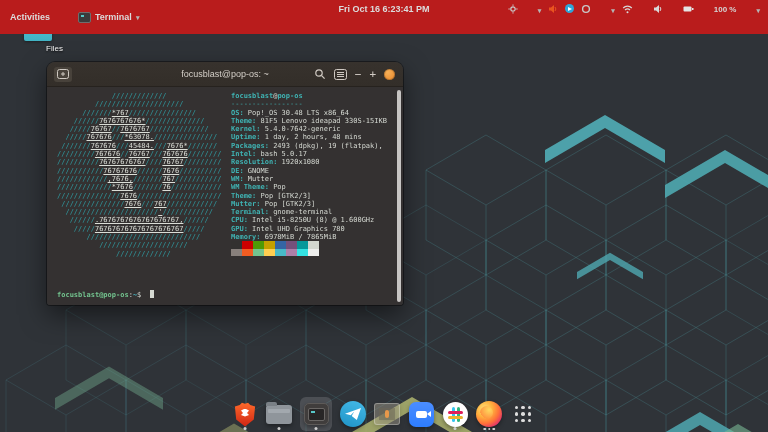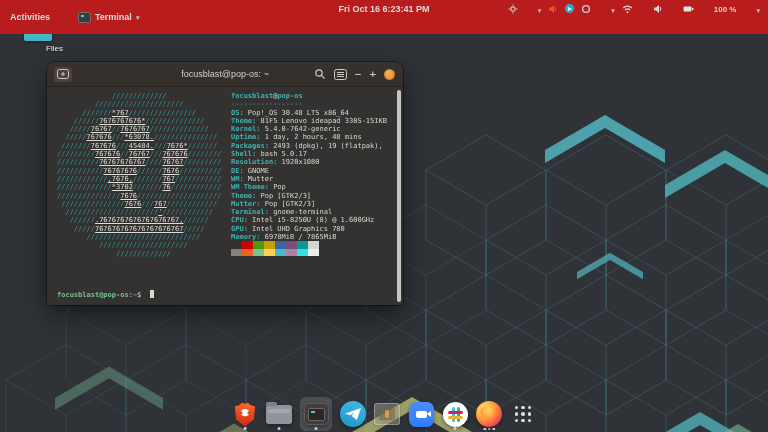--- a/index.html
+++ b/index.html
@@ -232,39 +232,39 @@
          /////////////////////
       ///////<span class="nf-num">*767</span>////////////////
     //////<span class="nf-num">7676767676*</span>//////////////
    /////<span class="nf-num">76767</span>//<span class="nf-num">7676767</span>//////////////
   /////<span class="nf-num">767676</span>///<span class="nf-num">*63078.</span>///////////////
  ///////<span class="nf-num">767676</span>///<span class="nf-num">45484.</span>///<span class="nf-num">7676*</span>///////
 /////////<span class="nf-num">767676</span>//<span class="nf-num">76767</span>///<span class="nf-num">767676</span>////////
 //////////<span class="nf-num">76767676767</span>////<span class="nf-num">76767</span>/////////
 ///////////<span class="nf-num">76767676</span>//////<span class="nf-num">7676</span>//////////
 ////////////<span class="nf-num">,7676,</span>///////<span class="nf-num">767</span>///////////
-/////////////<span class="nf-num">*3702</span>///////<span class="nf-num">76</span>////////////
+/////////////<span class="nf-num">*7676</span>///////<span class="nf-num">76</span>////////////
 ///////////////<span class="nf-num">7676</span>////////////////////
  ///////////////<span class="nf-num">7676</span>///<span class="nf-num">767</span>////////////
   //////////////////////<span class="nf-num">'</span>////////////
    //////<span class="nf-num">.7676767676767676767,</span>//////
     /////<span class="nf-num">767676767676767676767</span>/////
        ///////////////////////////
           /////////////////////
               /////////////</pre>
       <div class="nf-col">
         <div class="nf-line"><span class="nf-key">focusblast</span><span class="nf-val">@</span><span class="nf-key">pop-os</span></div>
         <div class="nf-line nf-underline">-----------------</div>
         <div>
             <div class="nf-line"><span class="nf-key">OS:</span><span class="nf-val"> Pop!_OS 30.48 LTS x86_64</span></div>
             <div class="nf-line"><span class="nf-key">Theme:</span><span class="nf-val"> 81F5 Lenovo ideapad 330S-15IKB</span></div>
             <div class="nf-line"><span class="nf-key">Kernel:</span><span class="nf-val"> 5.4.0-7642-generic</span></div>
             <div class="nf-line"><span class="nf-key">Uptime:</span><span class="nf-val"> 1 day, 2 hours, 48 mins</span></div>
             <div class="nf-line"><span class="nf-key">Packages:</span><span class="nf-val"> 2493 (dpkg), 19 (flatpak),</span></div>
-            <div class="nf-line"><span class="nf-key">Shell:</span><span class="nf-val"> bash 5.0.17</span></div>
+            <div class="nf-line"><span class="nf-key">Intel:</span><span class="nf-val"> bash 5.0.17</span></div>
             <div class="nf-line"><span class="nf-key">Resolution:</span><span class="nf-val"> 1920x1080</span></div>
             <div class="nf-line"><span class="nf-key">DE:</span><span class="nf-val"> GNOME</span></div>
             <div class="nf-line"><span class="nf-key">WM:</span><span class="nf-val"> Mutter</span></div>
             <div class="nf-line"><span class="nf-key">WM Theme:</span><span class="nf-val"> Pop</span></div>
             <div class="nf-line"><span class="nf-key">Theme:</span><span class="nf-val"> Pop [GTK2/3]</span></div>
             <div class="nf-line"><span class="nf-key">Mutter:</span><span class="nf-val"> Pop [GTK2/3]</span></div>
             <div class="nf-line"><span class="nf-key">Terminal:</span><span class="nf-val"> gnome-terminal</span></div>
             <div class="nf-line"><span class="nf-key">CPU:</span><span class="nf-val"> Intel i5-8250U (8) @ 1.600GHz</span></div>
             <div class="nf-line"><span class="nf-key">GPU:</span><span class="nf-val"> Intel UHD Graphics 780</span></div>
             <div class="nf-line"><span class="nf-key">Memory:</span><span class="nf-val"> 6978MiB / 7865MiB</span></div>

